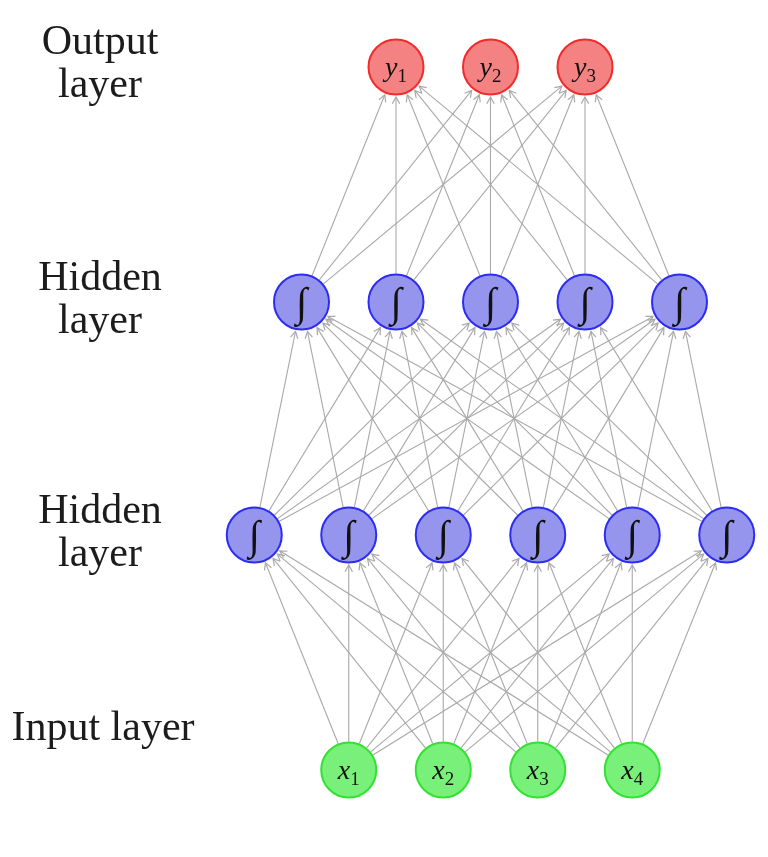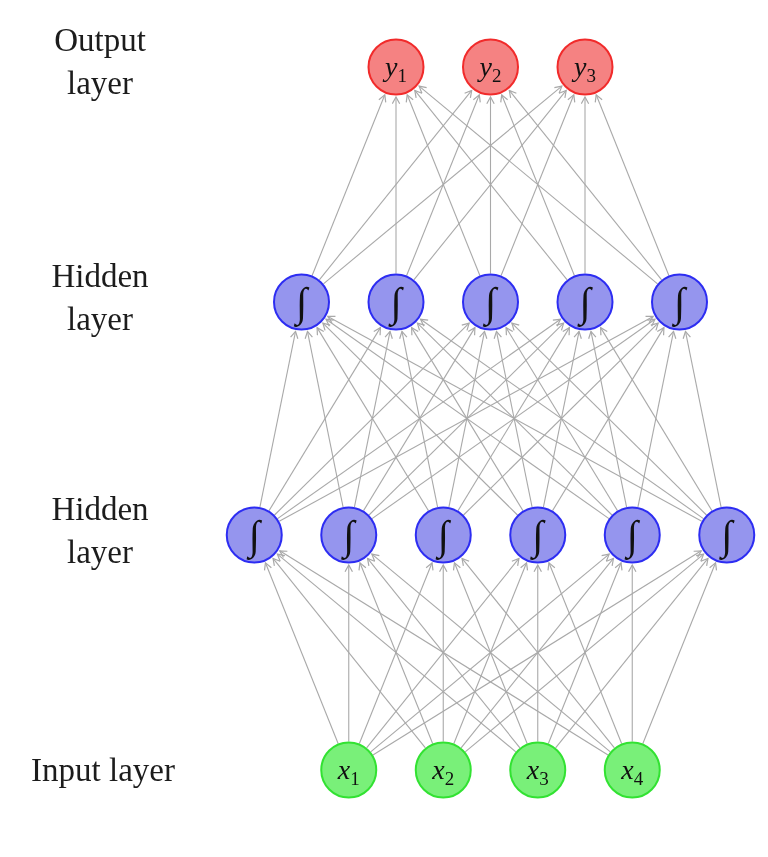--- a/index.html
+++ b/index.html
@@ -12,21 +12,21 @@
     width: 768px;
     height: 857px;
     background: #ffffff;
     overflow: hidden;
     font-family: "Liberation Serif", "DejaVu Serif", serif;
   }
   .layer-label {
     position: absolute;
     transform: translate(-50%, -50%);
     text-align: center;
-    font-size: 33px;
+    font-size: 42px;
     line-height: 43px;
     color: #1c1c1c;
     white-space: nowrap;
     font-family: "Liberation Serif", "DejaVu Serif", serif;
   }
   #net-svg {
     position: absolute;
     left: 0;
     top: 0;
   }
@@ -48,21 +48,21 @@
   <div class="layer-label" style="left:100px; top:298px;">
     <div>Hidden</div>
     <div>layer</div>
   </div>
 
   <div class="layer-label" style="left:100px; top:531px;">
     <div>Hidden</div>
     <div>layer</div>
   </div>
 
-  <div class="layer-label" style="left:103px; top:770px;">
+  <div class="layer-label" style="left:103px; top:726px;">
     <div>Input layer</div>
   </div>
 
   <svg id="net-svg" width="768" height="857" viewBox="0 0 768 857">
     <defs>
       <marker id="arrowhead" markerWidth="11" markerHeight="11" refX="7.5" refY="4.5" orient="auto" markerUnits="userSpaceOnUse">
         <path d="M0.8,0.8 L7.5,4.5 L0.8,8.2" fill="none" stroke="#a9a9a9" stroke-width="1.2"></path>
       </marker>
     </defs>
     <g id="edges">

